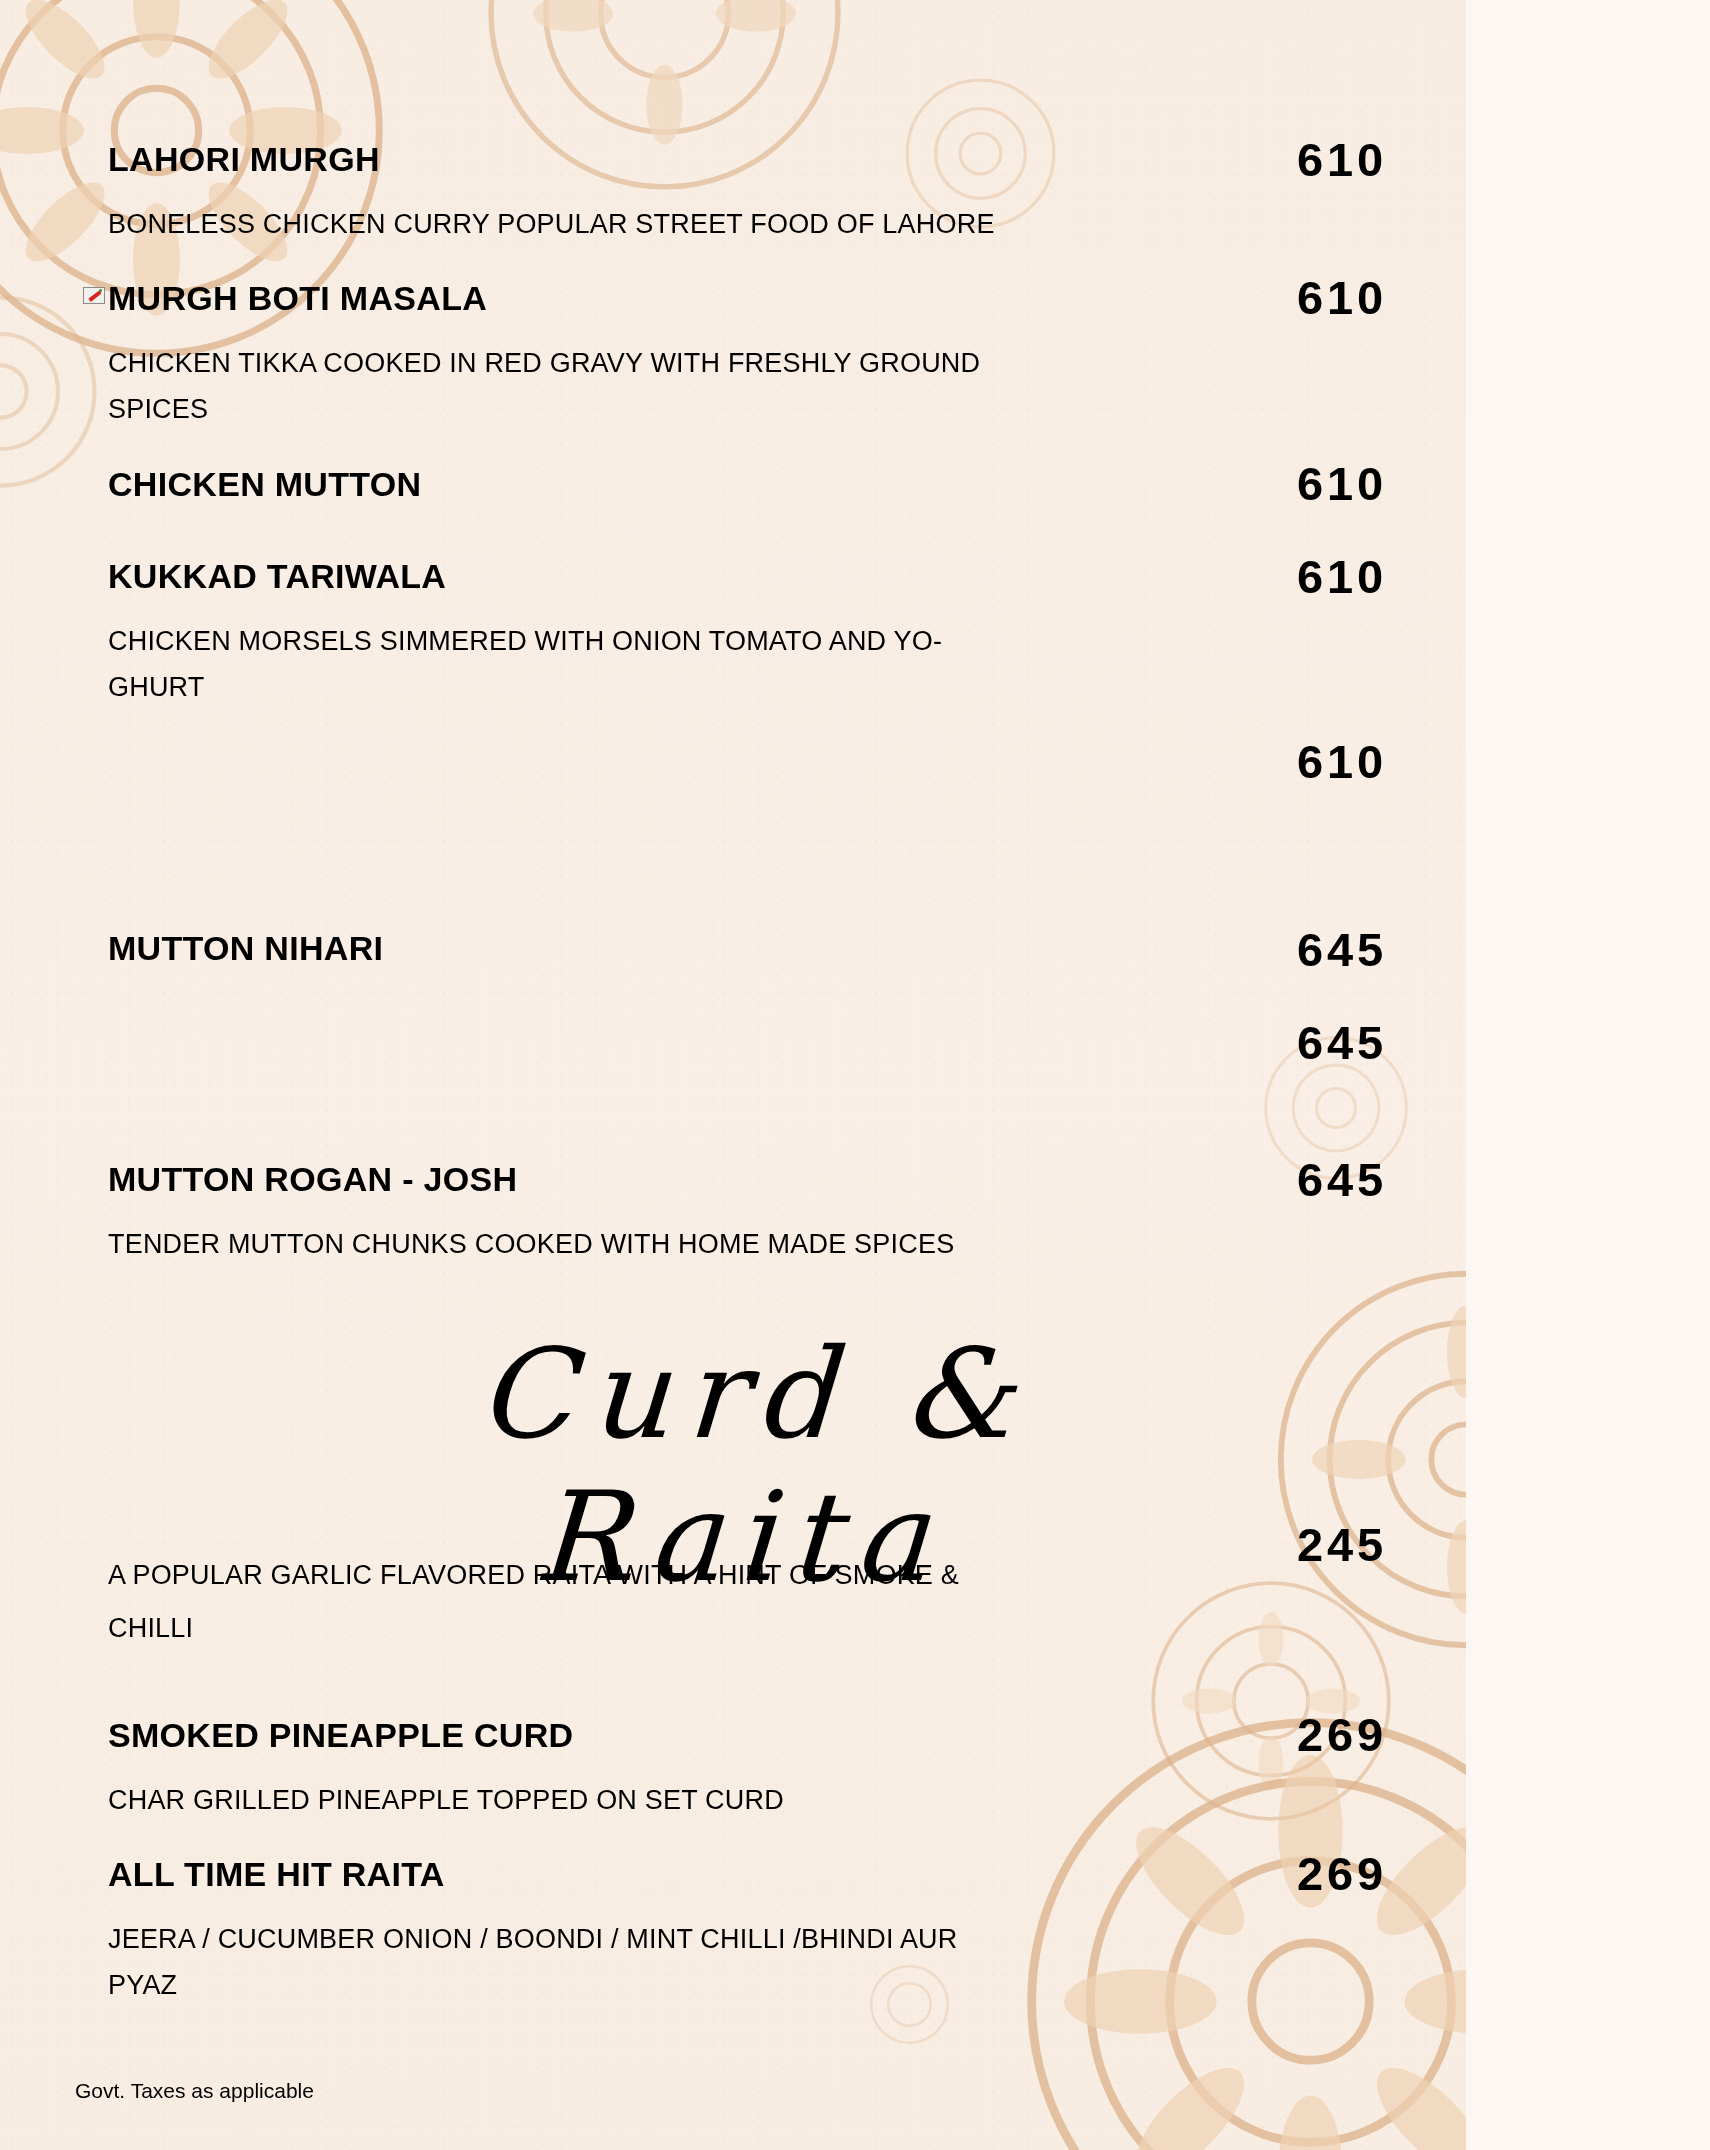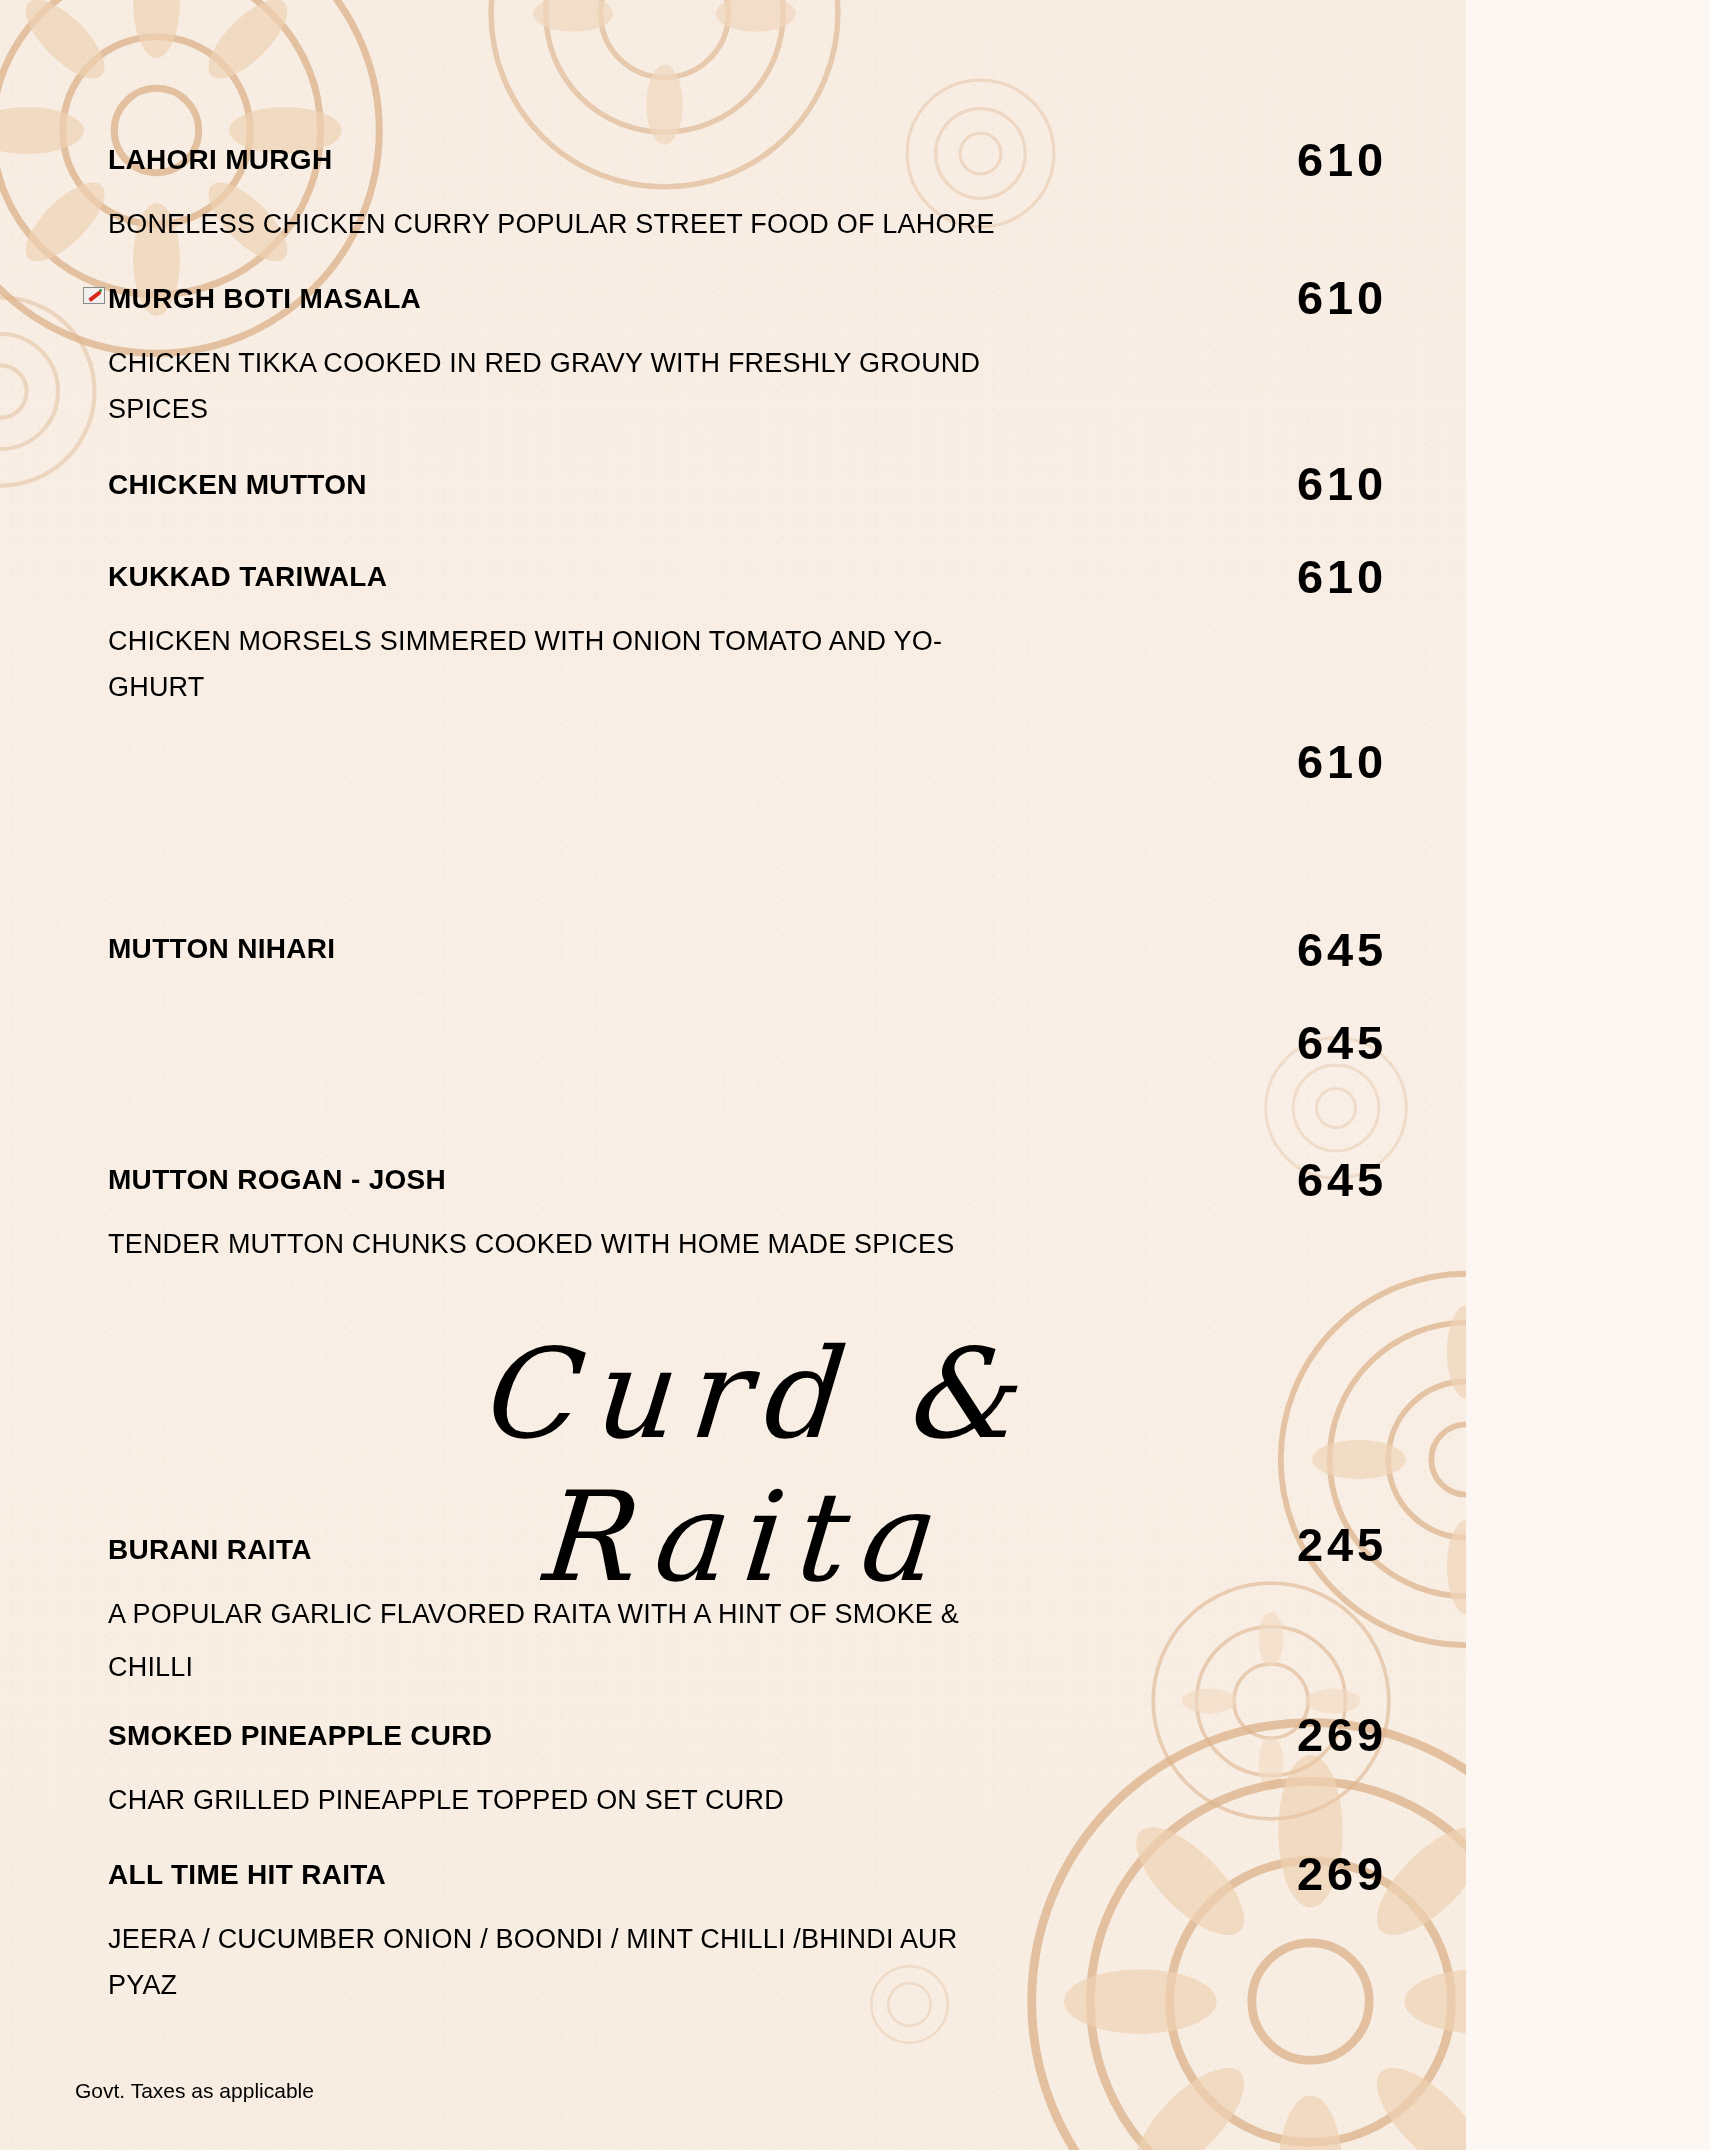--- a/index.html
+++ b/index.html
@@ -17,21 +17,21 @@
       linear-gradient(180deg, #f8ede3 0%, #f9efe6 50%, #f8ede2 100%);
     overflow: hidden;
   }
   .mandala {
     position: absolute; border-radius: 50%; pointer-events: none;
   }
   .mandala svg { width: 100%; height: 100%; display: block; }
 
   .item { position: absolute; left: 108px; width: 945px; }
   .item-title {
-    font-weight: 700; font-size: 28px; line-height: 39px; letter-spacing: 0.3px;
+    font-weight: 700; font-size: 34px; line-height: 39px; letter-spacing: 0.3px;
     white-space: nowrap;
   }
   .item-desc {
     font-size: 27px; line-height: 46px; margin-top: 22px; letter-spacing: 0.2px;
     text-transform: uppercase;
   }
   .price {
     position: absolute; left: 1264px; width: 156px; text-align: center;
     font-weight: 700; font-size: 47px; line-height: 52px; letter-spacing: 3.9px;
   }
@@ -228,21 +228,20 @@
 
   <div class="item" style="top:1160px;">
     <div class="item-title">MUTTON ROGAN - JOSH</div>
     <div class="item-desc">TENDER MUTTON CHUNKS COOKED WITH HOME MADE SPICES</div>
   </div>
   <div class="price" style="top:1154px;">645</div>
 
   <div class="section-title">Curd &amp; Raita</div>
 
   <div class="item" style="top:1530px;">
-    <div class="item-title">BURANI RAITA</div>
     <div class="item-desc">A POPULAR GARLIC FLAVORED RAITA WITH A HINT OF SMOKE &amp;</div>
     <div class="item-desc" style="margin-top:7px;">CHILLI</div>
   </div>
   <div class="price" style="top:1519px;">245</div>
 
   <div class="item" style="top:1716px;">
     <div class="item-title">SMOKED PINEAPPLE CURD</div>
     <div class="item-desc">CHAR GRILLED PINEAPPLE TOPPED ON SET CURD</div>
   </div>
   <div class="price" style="top:1709px;">269</div>

